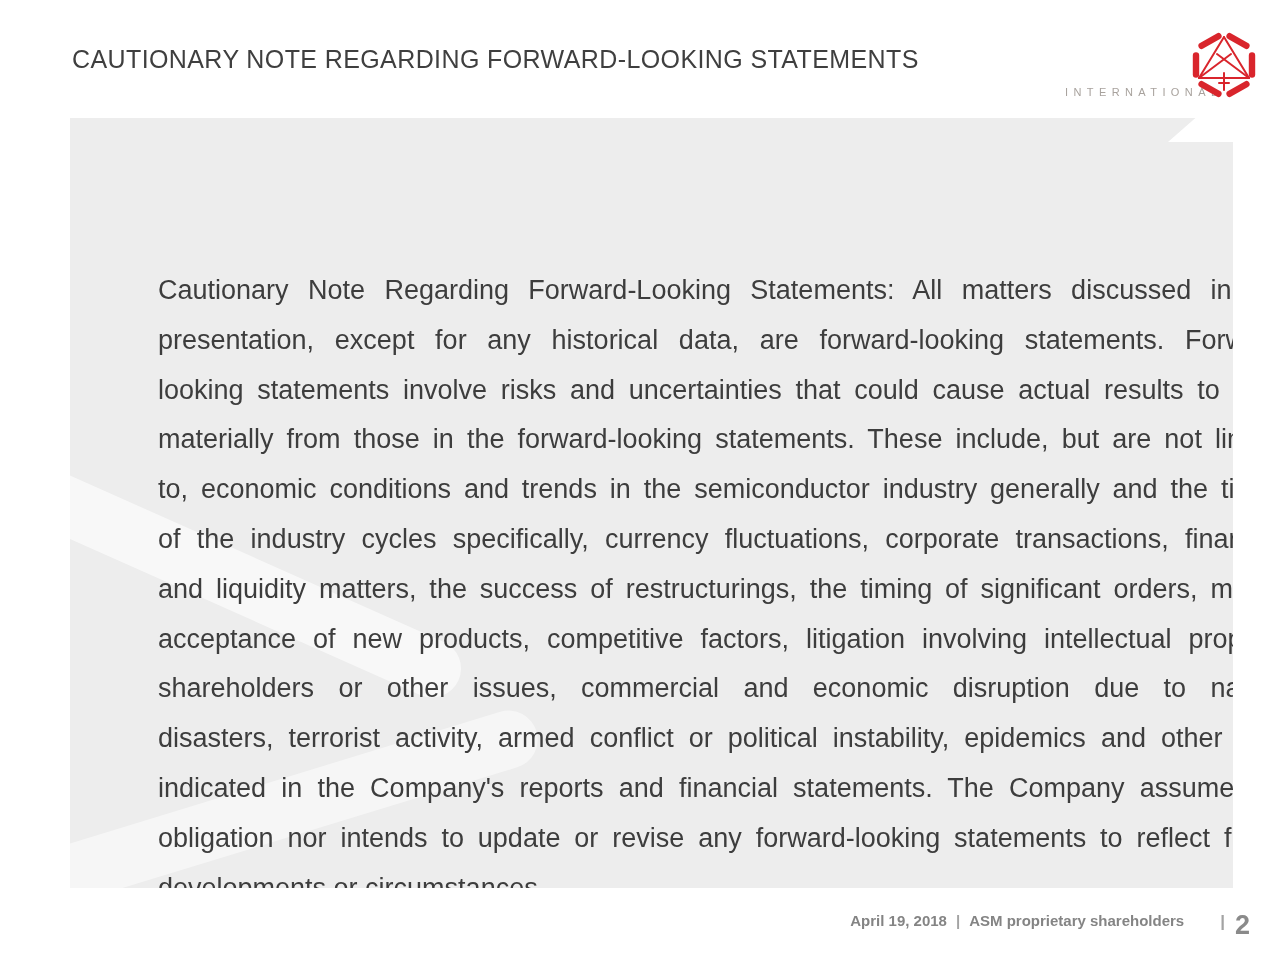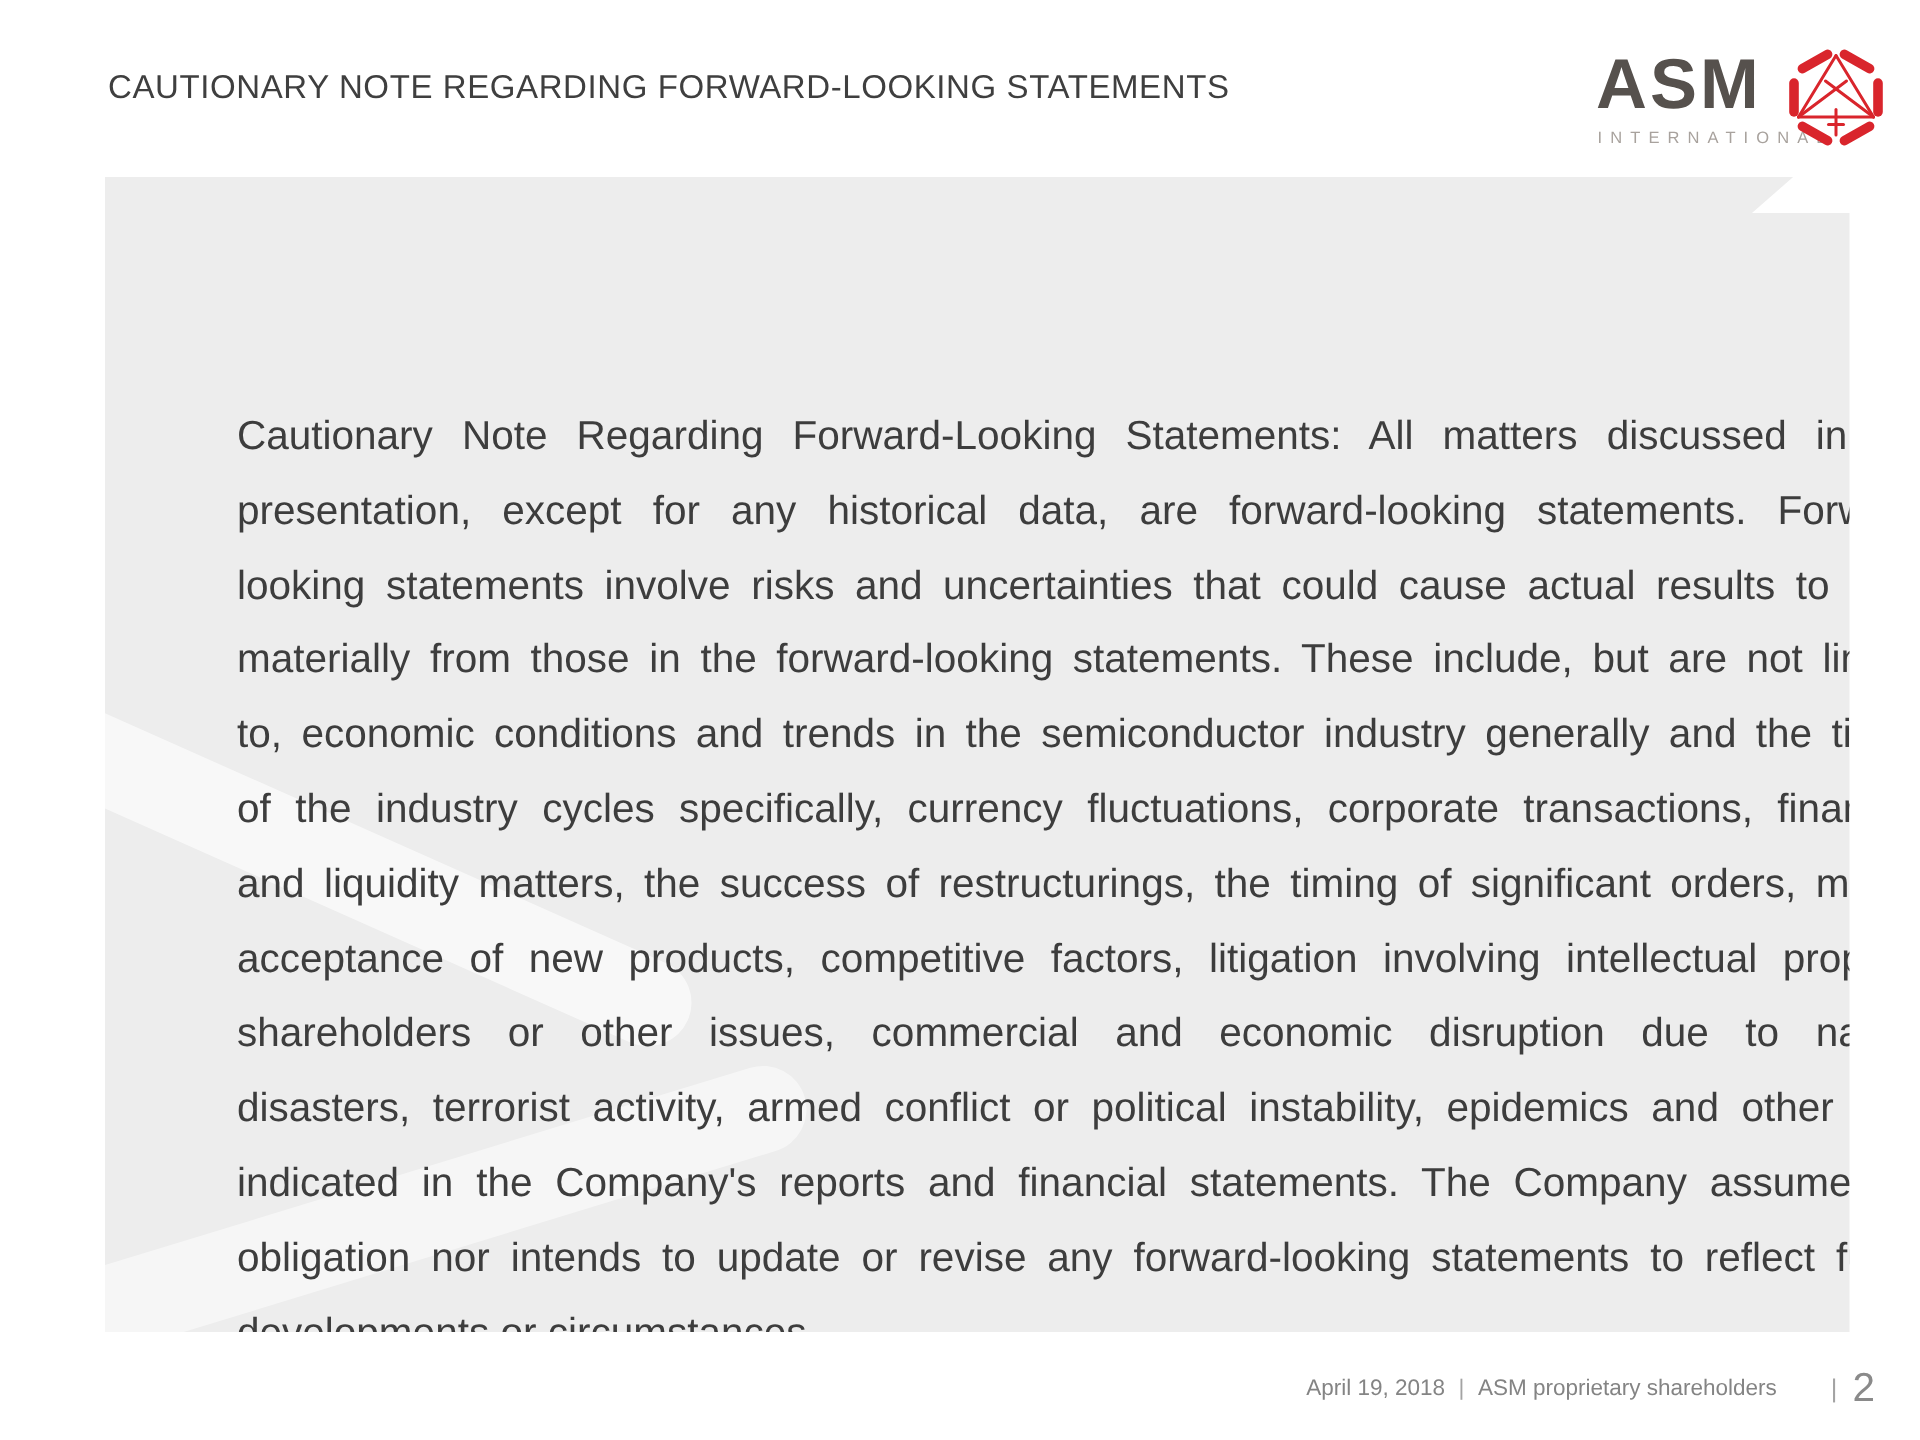--- a/index.html
+++ b/index.html
@@ -4,21 +4,21 @@
 <style>
   html,body{margin:0;padding:0;}
   body{
     width:1280px;height:960px;position:relative;overflow:hidden;
     background:#ffffff;
     font-family:"Liberation Sans","DejaVu Sans",sans-serif;
   }
   
   .slide-title{
     position:absolute;left:72px;top:45px;
-    font-size:22px;color:#3f3f3f;letter-spacing:0.4px;
+    font-size:25px;color:#3f3f3f;letter-spacing:0.4px;
     white-space:nowrap;
   }
   .logo{position:absolute;left:1060px;top:26px;width:200px;height:80px;}
   .logo-wordmark{
     position:absolute;left:4px;top:6px;
     font-size:47px;font-weight:bold;letter-spacing:2px;
     color:#56514d;line-height:1;
   }
   .logo-subtext{
     position:absolute;left:5px;top:60px;
@@ -50,34 +50,33 @@
   
   .body-text{
     position:absolute;left:88px;top:148px;width:1135px;
     font-size:27px;line-height:49.8px;color:#3d3d3d;
   }
   .body-line{text-align:justify;text-align-last:justify;}
   .body-line-last{text-align-last:left;}
   
   .footer{
     position:absolute;right:30px;top:912px;
-    display:flex;align-items:center;
-    font-size:15px;color:#848484;
+    display:flex;align-items:flex-start;
+    font-size:15px;color:#848484;font-weight:bold;
   }
   .footer .sep{margin:0 9px;color:#a3a3a3;}
   .footer .page-sep{margin:0 10px 0 36px;color:#a3a3a3;font-size:17px;}
   .footer .page-num{font-size:27px;color:#8a8a8a;line-height:1;}
 </style>
 </head>
 <body>
 
 <div class="slide-title">CAUTIONARY NOTE REGARDING FORWARD-LOOKING STATEMENTS</div>
 
 <div class="logo">
-  <div class="logo-wordmark">ASM</div>
   <div class="logo-subtext">INTERNATIONAL</div>
   <span class="logo-hex">
     <svg width="66" height="74" viewBox="0 0 66 74">
       <g stroke="#d9252c" stroke-width="6.4" stroke-linecap="round" fill="none">
         <line x1="38.6" y1="8.2" x2="55.4" y2="17.8"></line>
         <line x1="61" y1="27.4" x2="61" y2="46.6"></line>
         <line x1="55.4" y1="56.2" x2="38.6" y2="65.8"></line>
         <line x1="27.4" y1="65.8" x2="10.6" y2="56.2"></line>
         <line x1="5" y1="46.6" x2="5" y2="27.4"></line>
         <line x1="10.6" y1="17.8" x2="27.4" y2="8.2"></line>

